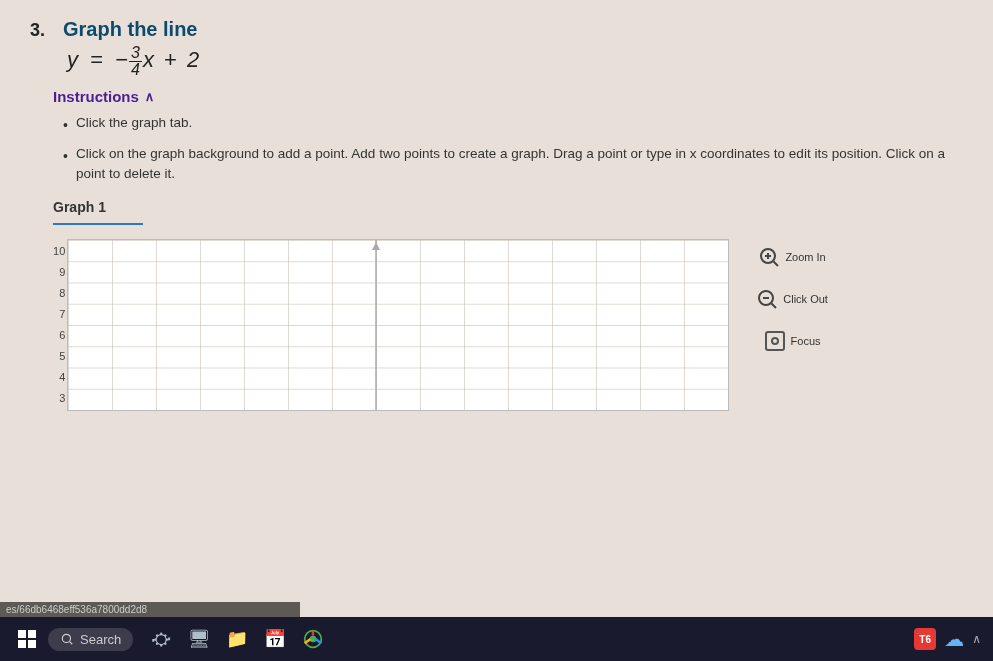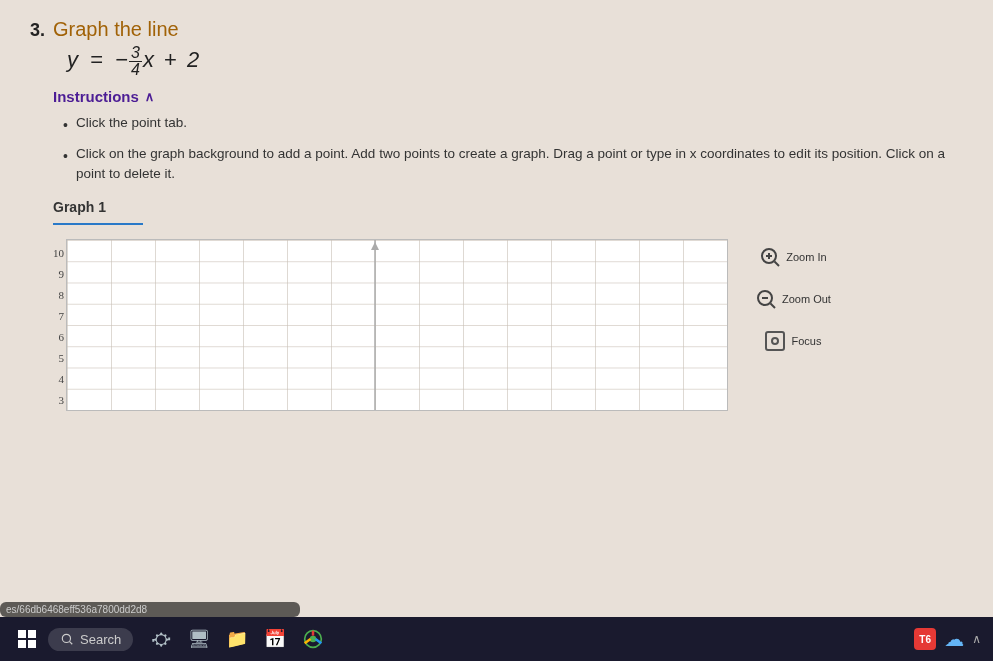--- a/index.html
+++ b/index.html
@@ -12,23 +12,24 @@
       position: relative;
     }
 
     .main-content {
       padding: 18px 30px 10px 30px;
       position: relative;
     }
 
     .problem-header {
       font-size: 20px;
-      font-weight: 400;
-      color: #a16207;
+      font-weight: 700;
+      color: #0c4a6e;
       margin-bottom: 4px;
+      margin-left: 10px;
     }
 
     .equation {
       font-size: 22px;
       color: #222;
       margin-left: 14px;
       margin-bottom: 10px;
       font-style: italic;
     }
     .eq-frac {
@@ -93,22 +94,21 @@
 
     .graph-area {
       display: flex;
       align-items: flex-start;
       gap: 16px;
     }
 
     .graph-wrapper {
       position: relative;
       display: flex;
-      align-items: flex-end;
-      font-family: Liberation Serif, serif;
+      align-items: center;
     }
 
     .y-axis-labels {
       display: flex;
       flex-direction: column;
       align-items: flex-end;
       justify-content: flex-start;
       margin-right: 2px;
       padding-top: 0px;
     }
@@ -240,21 +240,20 @@
 
     .url-bar {
       position: absolute;
       bottom: 44px;
       left: 0;
       width: 300px;
       background: rgba(0,0,0,0.6);
       color: #ccc;
       font-size: 10px;
       padding: 2px 6px;
-      border-radius: 6px;
     }
   </style>
 </head>
 <body>
 
 <div class="main-content">
 
   <div style="display:flex; align-items:flex-start; gap:8px;">
     <span style="font-size:18px; font-weight:600; color:#222; margin-top:2px;">3.</span>
     <div style="flex:1;">
@@ -271,21 +270,21 @@
       </div>
 
       <div class="instructions-header">
         <span>Instructions</span>
         <span style="font-size:13px;">∧</span>
       </div>
 
       <ul class="instructions-list">
         <li>
           <span class="bullet">•</span>
-          <span>Click the point tab.</span>
+          <span>Click the graph tab.</span>
         </li>
         <li>
           <span class="bullet">•</span>
           <span>Click on the graph background to add a point. Add two points to create a graph. Drag a point or type in x coordinates to edit its position. Click on a point to delete it.</span>
         </li>
       </ul>
 
       <div class="graph-label">Graph 1</div>
       <div class="graph-underline"></div>
 
@@ -338,21 +337,21 @@
           </div>
 
           <div class="zoom-btn" style="margin-top:6px;">
             <div class="zoom-icon">
               <svg width="24" height="24" viewBox="0 0 24 24" fill="none" stroke="#444" stroke-width="2">
                 <circle cx="11" cy="11" r="7"></circle>
                 <line x1="8" y1="11" x2="14" y2="11"></line>
                 <line x1="16.5" y1="16.5" x2="21" y2="21"></line>
               </svg>
             </div>
-            <span class="zoom-text">Zoom Out</span>
+            <span class="zoom-text">Click Out</span>
           </div>
 
           <div class="zoom-btn" style="margin-top:6px;justify-content:flex-end;">
             <div class="zoom-icon">
               <svg width="24" height="24" viewBox="0 0 24 24" fill="none" stroke="#555" stroke-width="2">
                 <rect x="3" y="3" width="18" height="18" rx="2"></rect>
                 <circle cx="12" cy="12" r="3"></circle>
               </svg>
             </div>
             <span class="zoom-text">Focus</span>

